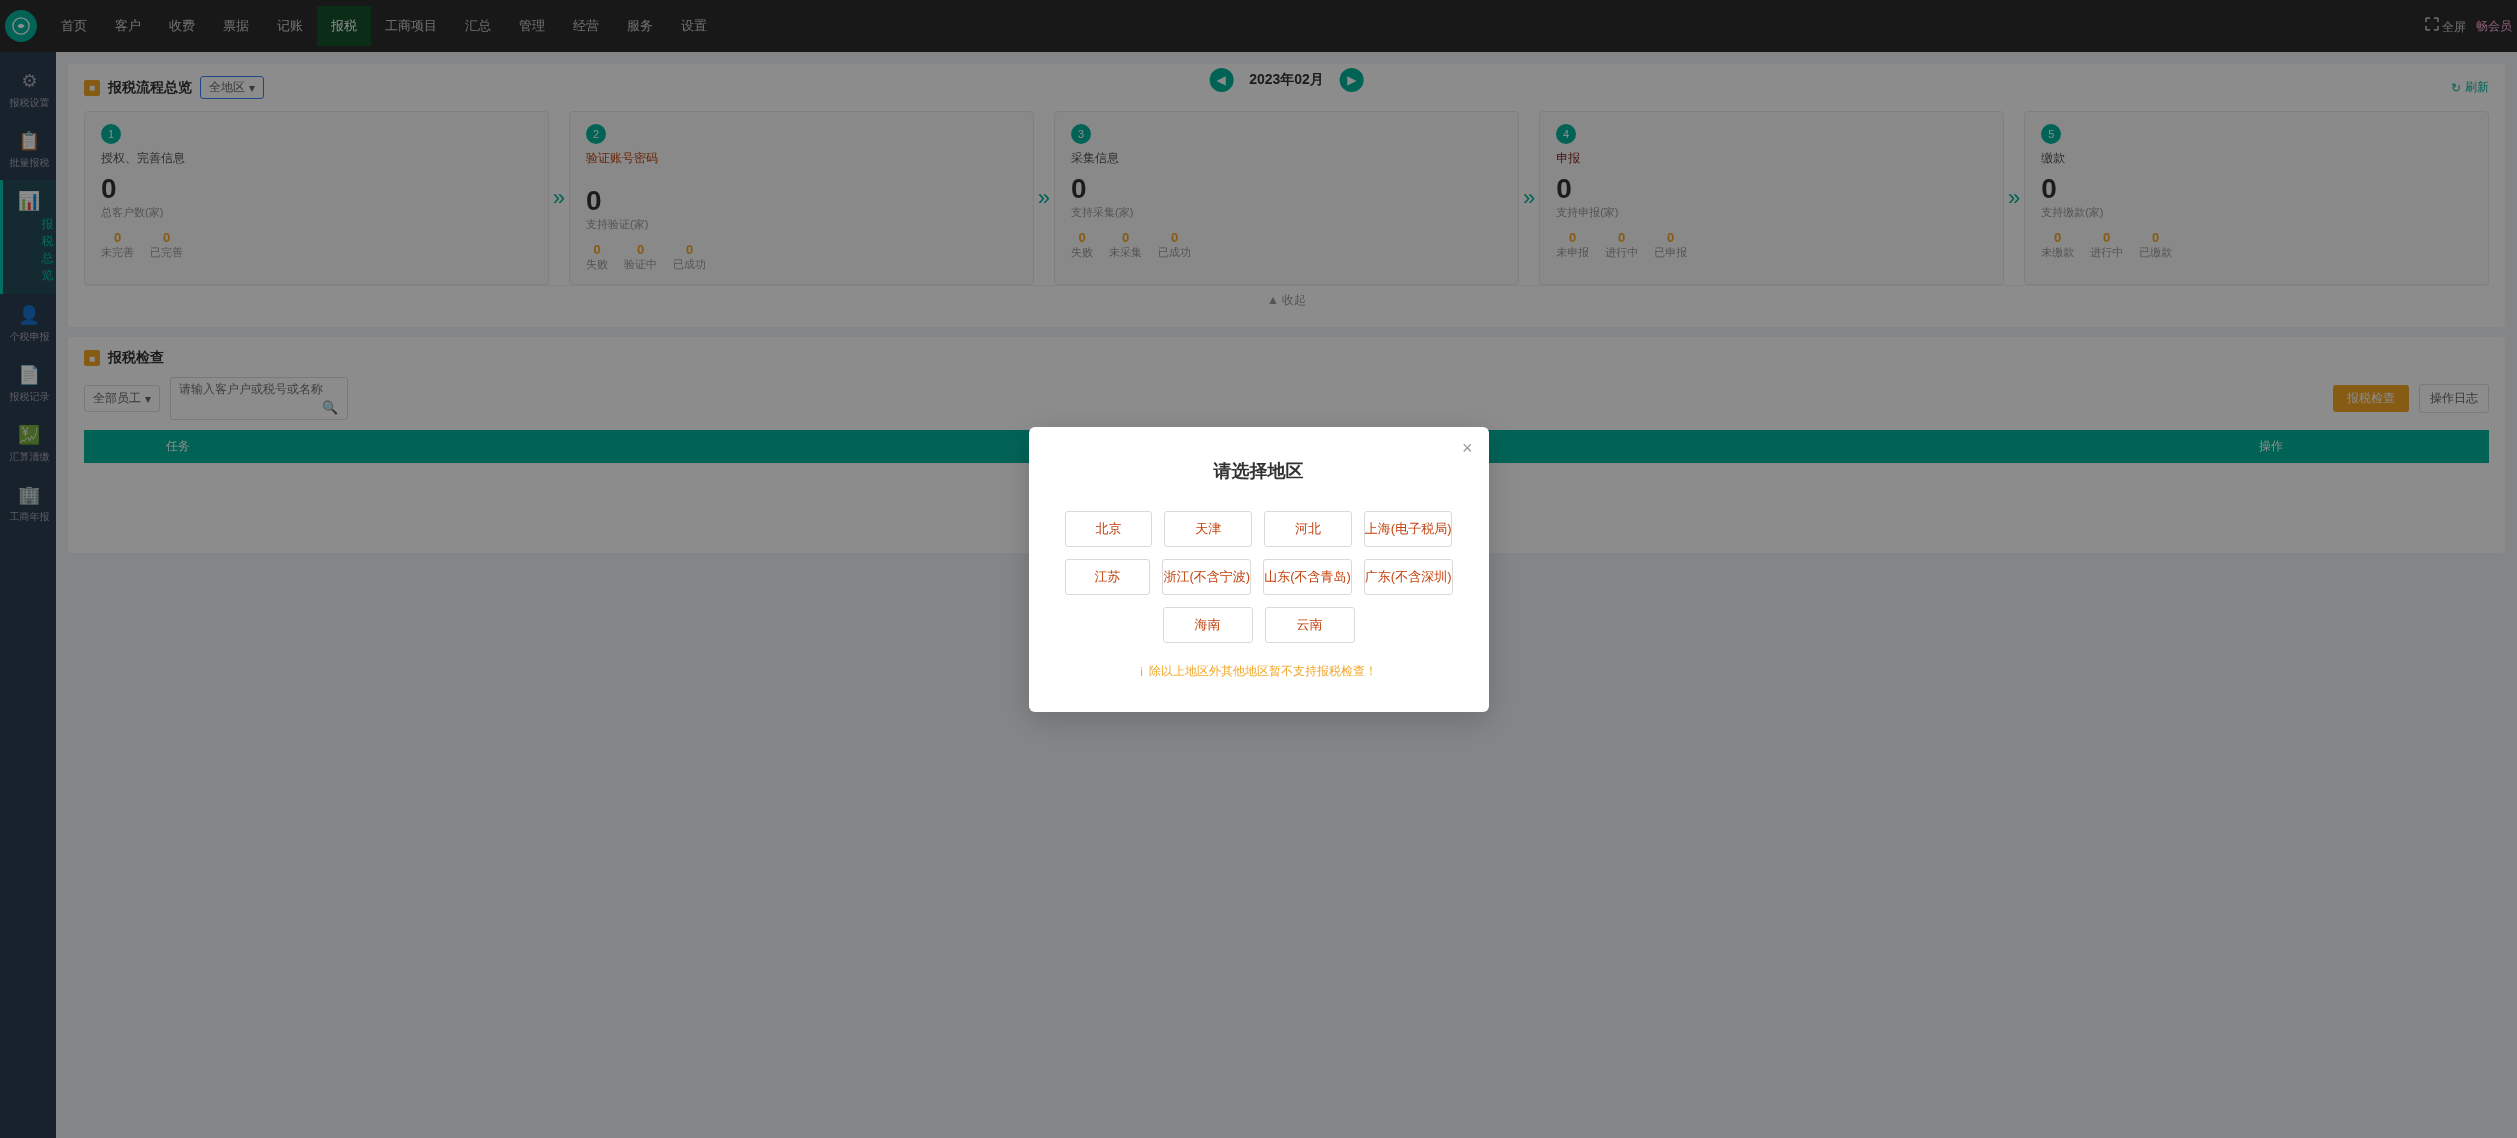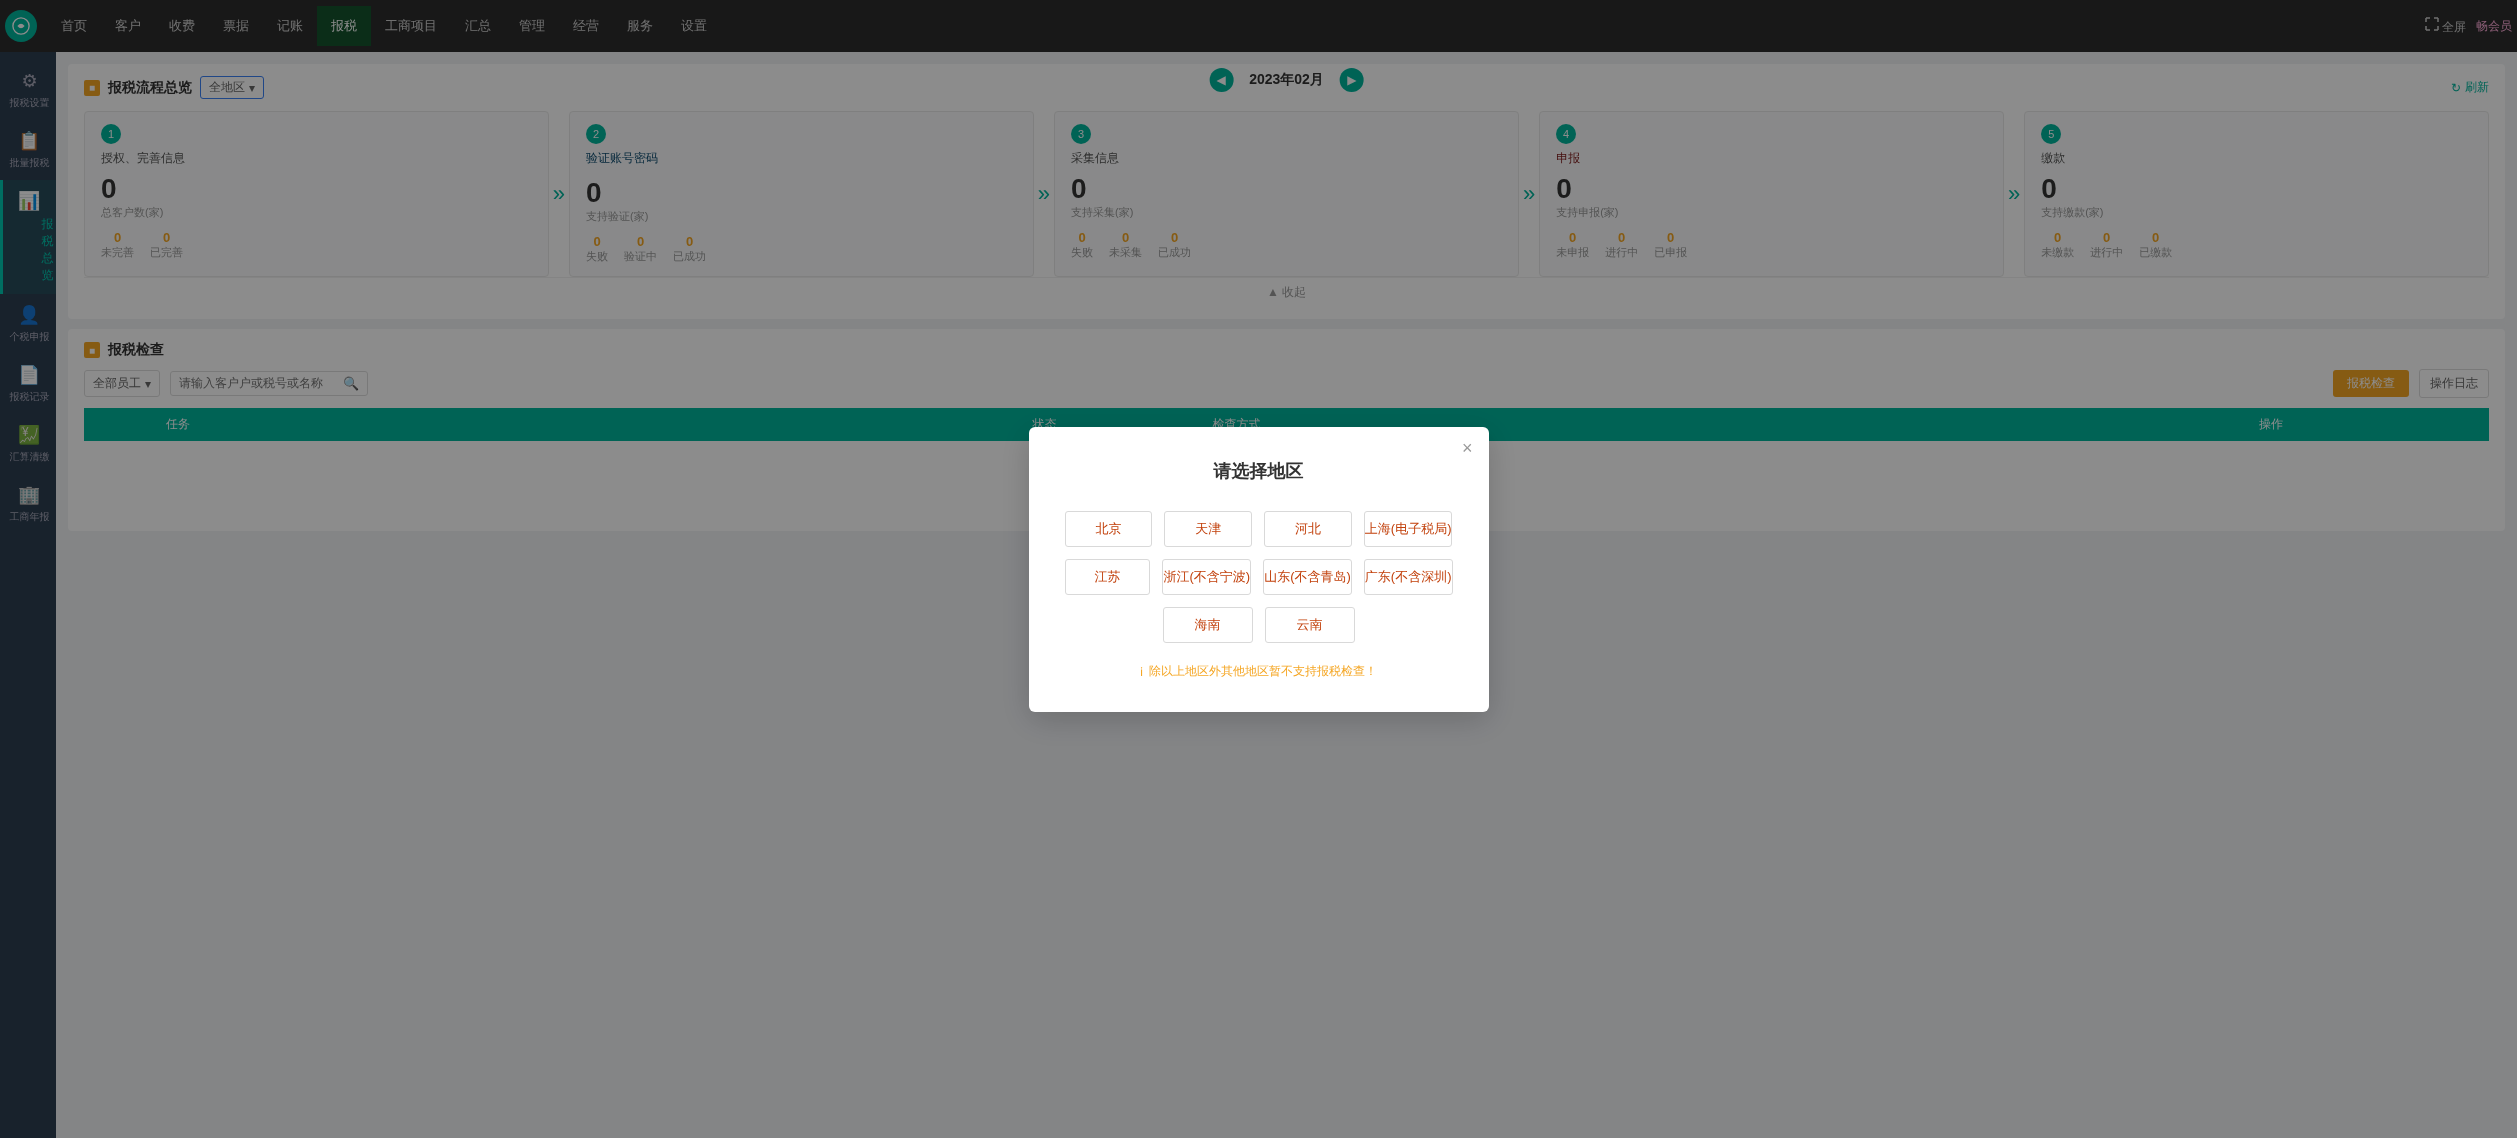--- a/index.html
+++ b/index.html
@@ -147,21 +147,21 @@
     .filter-row {
       display: flex; align-items: center; gap: 10px; margin-bottom: 10px;
     }
     .filter-select {
       border: 1px solid #ddd; border-radius: 3px; padding: 4px 8px;
       font-size: 12px; color: #666; cursor: pointer; background: #fff;
       display: flex; align-items: center; gap: 4px;
     }
     .filter-input-wrap {
       border: 1px solid #ddd; border-radius: 3px; padding: 4px 8px;
-      display: flex; align-items: flex-start; gap: 4px; background: #fff;
+      display: flex; align-items: flex-end; gap: 4px; background: #fff; flex-direction: column;
     }
     .filter-input {
       border: none; outline: none; font-size: 12px; color: #666; width: 160px;
     }
     .check-btn {
       background: #f5a623; color: #fff; border: none; border-radius: 3px;
       padding: 5px 14px; font-size: 12px; cursor: pointer; margin-left: auto;
     }
     .op-log-btn {
       border: 1px solid #ddd; background: #fff; color: #666; border-radius: 3px;
@@ -332,21 +332,21 @@
       <div class="flow-sub-num">0</div>
       <div class="flow-sub-label">已完善</div>
     </div>
   </div>
   </div>
           <div class="flow-card-arrow">
             <span style="color:#00b49c;font-size:22px;">»</span>
           </div>
           <div class="flow-card">
     <div class="flow-card-num">2</div>
-    <div style="font-size:12px;color:#0c4a6e;margin-bottom:12px;">验证账号密码</div>
+    <div style="font-size:12px;color:#c2410c;margin-bottom:20px;">验证账号密码</div>
     <div class="flow-card-main-num">0</div>
     <div class="flow-card-label">支持验证(家)</div>
     <div class="flow-card-sub">
     <div style="text-align:center;">
       <div class="flow-sub-num">0</div>
       <div class="flow-sub-label">失败</div>
     </div>
 
     <div style="text-align:center;">
       <div class="flow-sub-num">0</div>

